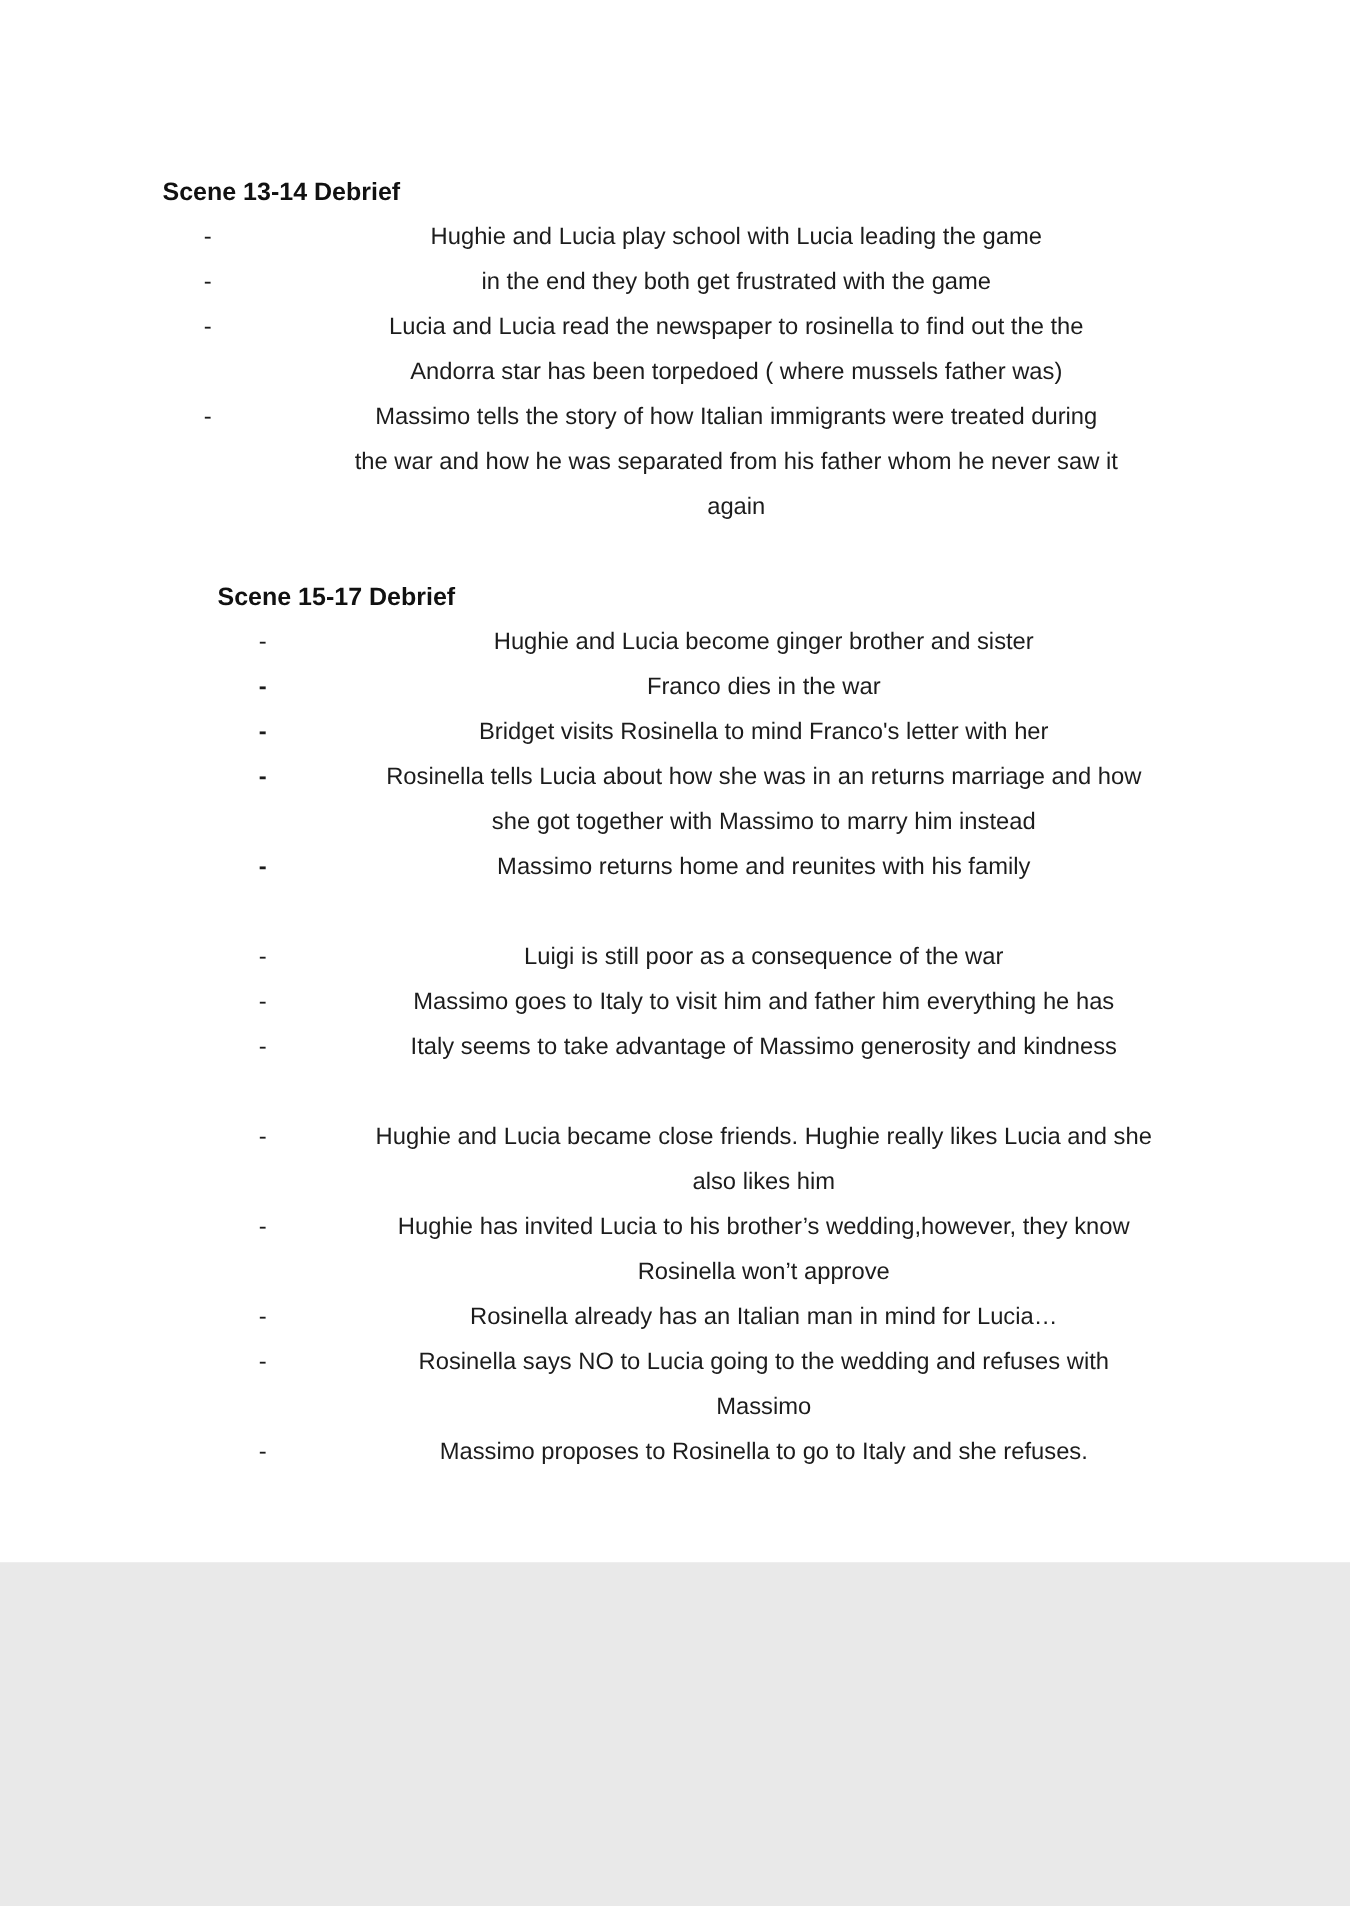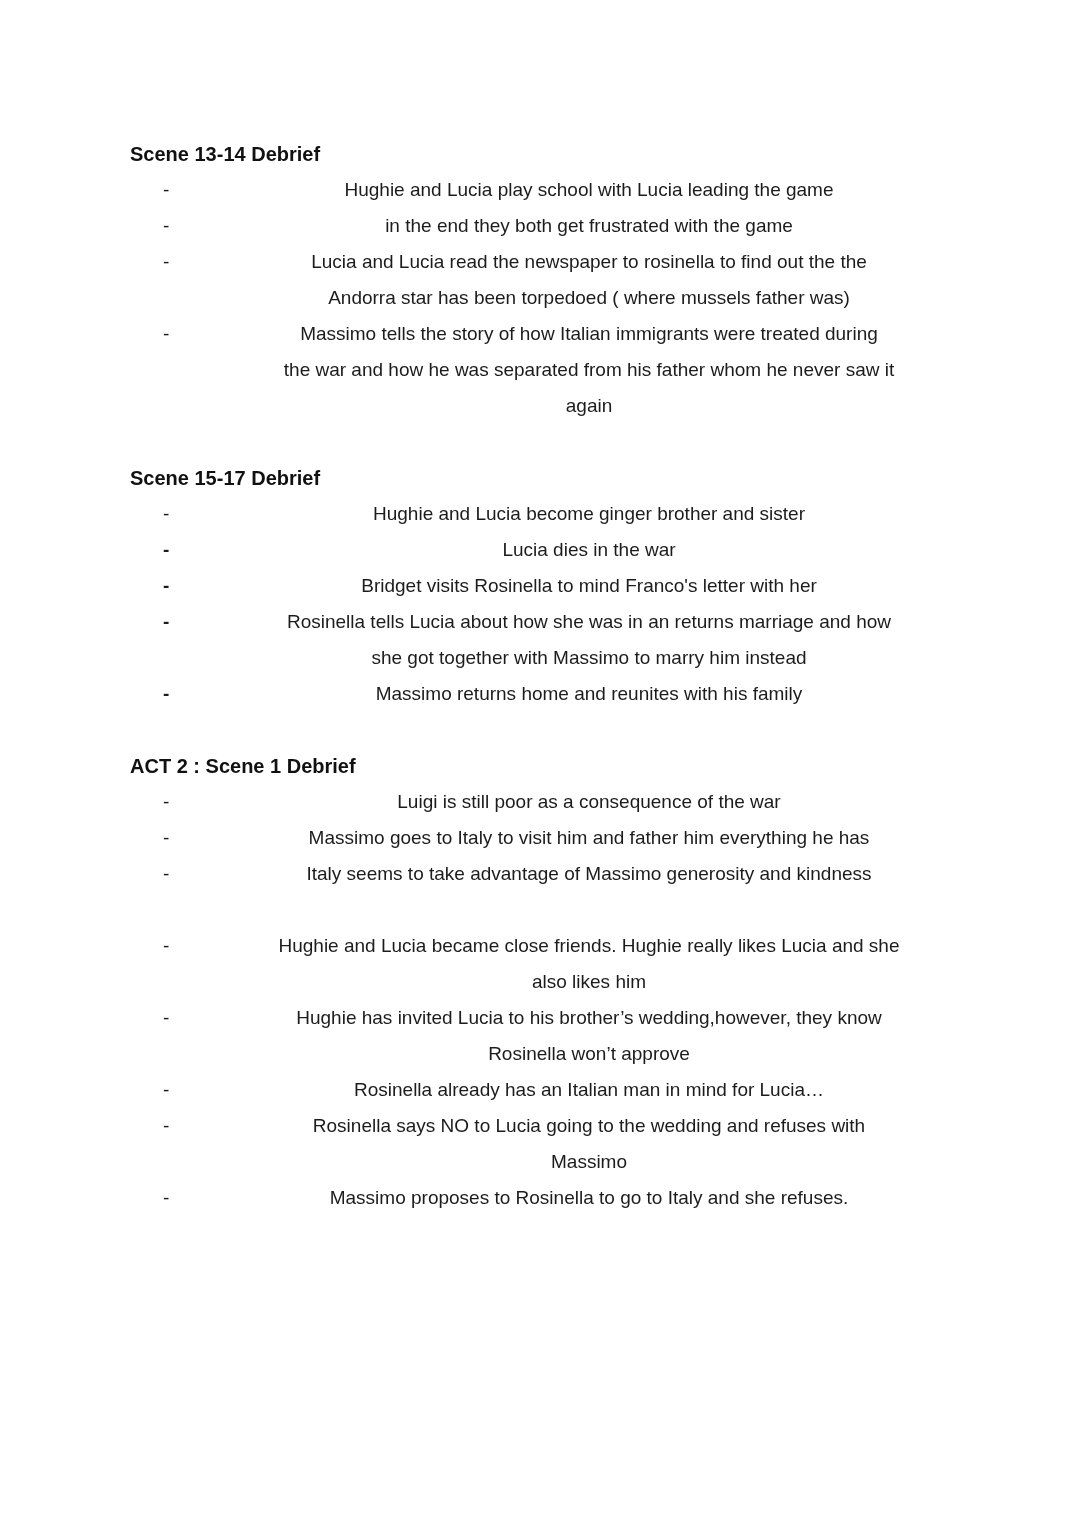--- a/index.html
+++ b/index.html
@@ -3,34 +3,35 @@
 <meta charset="utf-8">
 <style>
   html, body {
     margin: 0;
     padding: 0;
     background: #e9e9e9;
   }
   .page {
     position: relative;
     width: 1080px;
-    height: 1525px;
+    height: 1250px;
     margin: 0 auto;
     background: #ffffff;
     box-sizing: border-box;
     padding: 136px 100px 0 130px;
     font-family: "Liberation Sans", "DejaVu Sans", sans-serif;
     color: #1c1c1c;
     overflow: hidden;
   }
   .section {
     margin: 0 0 36px 0;
   }
   .section + .section {
     margin-top: 36px;
+    margin-left: 44px;
   }
   .heading {
     margin: 0;
     font-size: 20px;
     font-weight: 700;
     line-height: 36px;
     color: #111111;
   }
   .bullet {
     display: flex;
@@ -83,38 +84,37 @@
         </div>
       </section>
       <section class="section">
         <h2 class="heading">Scene 15-17 Debrief</h2>
         <div class="bullet">
           <span class="marker">-</span>
           <span class="bullet-text">Hughie and Lucia become ginger brother and sister</span>
         </div>
         <div class="bullet">
           <span class="marker bold">-</span>
-          <span class="bullet-text">Lucia dies in the war</span>
+          <span class="bullet-text">Franco dies in the war</span>
         </div>
         <div class="bullet">
           <span class="marker bold">-</span>
           <span class="bullet-text">Bridget visits Rosinella to mind Franco's letter with her</span>
         </div>
         <div class="bullet">
           <span class="marker bold">-</span>
           <span class="bullet-text">Rosinella tells Lucia about how she was in an returns marriage and how
 she got together with Massimo to marry him instead</span>
         </div>
         <div class="bullet">
           <span class="marker bold">-</span>
           <span class="bullet-text">Massimo returns home and reunites with his family</span>
         </div>
       </section>
       <section class="section">
-        <h2 class="heading">ACT 2 : Scene 1 Debrief</h2>
         <div class="bullet">
           <span class="marker">-</span>
           <span class="bullet-text">Luigi is still poor as a consequence of the war</span>
         </div>
         <div class="bullet">
           <span class="marker">-</span>
           <span class="bullet-text">Massimo goes to Italy to visit him and father him everything he has</span>
         </div>
         <div class="bullet">
           <span class="marker">-</span>

